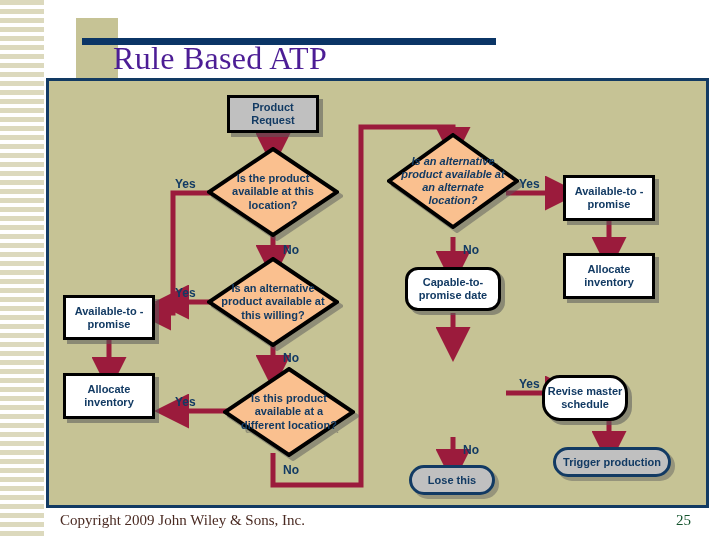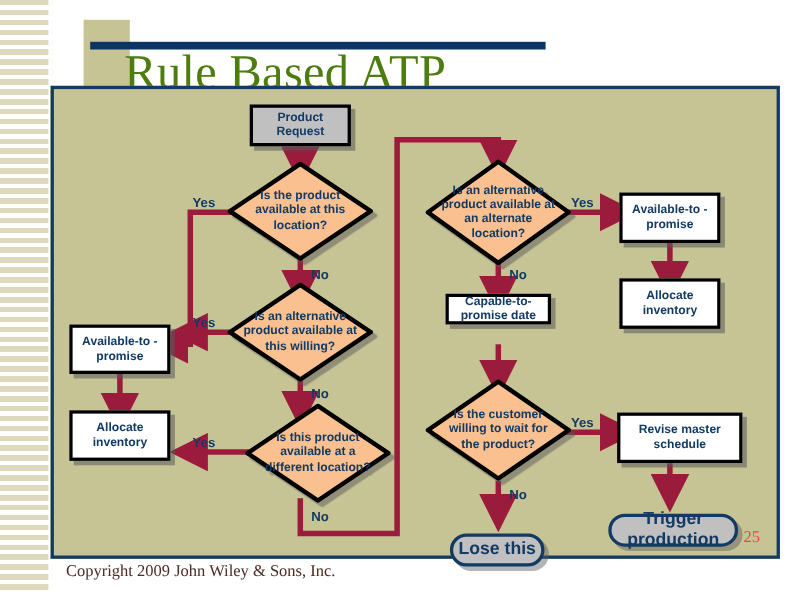--- a/index.html
+++ b/index.html
@@ -27,21 +27,21 @@
     position:absolute;left:76px;top:18px;width:42px;height:66px;
     background:#c6c395;
   }
   #title-rule{
     position:absolute;left:82px;top:38px;width:414px;height:7px;
     background:#0b3566;
   }
   #page-title{
     position:absolute;left:113px;top:40px;
     font-family:"Liberation Serif", serif;
-    font-size:44px;color:#4d7c0f;letter-spacing:.3px;
+    font-size:32px;color:#4c1d95;letter-spacing:.3px;
     white-space:nowrap;
   }
   
   #panel{
     position:absolute;left:46px;top:78px;width:663px;height:430px;
     background:#c6c395;border:3px solid #123a63;
     box-sizing:border-box;
   }
   #panel-inner{position:absolute;left:0;top:0;width:657px;height:424px;}
 
@@ -54,21 +54,21 @@
     background:#ffffff;border:3px solid #000000;
     box-shadow:4px 4px 0 rgba(90,90,90,.55);
     display:flex;align-items:center;justify-content:flex-end;text-align:center;
     color:#123a63;font-weight:bold;font-size:11px;line-height:1.18;
   }
   .rect.gray{background:#c0c0c0;}
   .pill{
     background:#c0c0c0;border:3px solid #123a63;border-radius:22px;
     box-shadow:4px 4px 0 rgba(90,90,90,.45);
     display:flex;align-items:center;justify-content:center;text-align:center;
-    color:#123a63;font-weight:bold;font-size:16px;line-height:1.18;margin-top:20px;
+    color:#123a63;font-weight:bold;font-size:11px;line-height:1.18;
   }
   .diamond{filter:drop-shadow(4px 4px 0 rgba(90,90,90,.5));}
   .diamond svg{position:absolute;left:0;top:0;}
   .diamond .dlabel{
     position:absolute;left:0;top:0;width:100%;height:100%;
     display:flex;align-items:center;justify-content:center;text-align:center;
     color:#123a63;font-weight:bold;font-size:11px;line-height:1.2;
     padding:0 14px;box-sizing:border-box;
   }
   
@@ -76,22 +76,22 @@
     position:absolute;color:#123a63;font-weight:bold;font-size:12px;
     white-space:nowrap;
   }
   
   #footer-text{
     position:absolute;left:60px;top:512px;
     font-family:"Liberation Serif", serif;font-size:15px;color:#4a2a22;
     white-space:nowrap;
   }
   #footer-page{
-    position:absolute;left:676px;top:481px;
-    font-family:"Liberation Serif", serif;font-size:15px;color:#ef4444;
+    position:absolute;left:676px;top:512px;
+    font-family:"Liberation Serif", serif;font-size:15px;color:#14532d;
   }
 </style>
 </head>
 <body>
 
 <div id="stripes"></div>
 <div id="stripes-edge"></div>
 <div id="title-block"></div>
 <div id="title-rule"></div>
 <div id="page-title">Rule Based ATP</div>
@@ -157,55 +157,49 @@
     <div class="dlabel">Is an alternative product available at this willing?</div>
   </div>
 
   <div class="node diamond" style="left:174px;top:286px;width:132px;height:90px;">
     <svg width="132" height="90" viewBox="0 0 132 90">
       <polygon points="66,2 130,45 66,88 2,45" fill="#fac08f" stroke="#000" stroke-width="4"></polygon>
     </svg>
     <div class="dlabel">Is this product available at a different location?</div>
   </div>
 
-  <div class="node diamond" style="left:338px;top:64px;width:132px;height:96px;">
+  <div class="node diamond" style="left:338px;top:52px;width:132px;height:96px;font-style:italic;">
     <svg width="132" height="96" viewBox="0 0 132 96">
       <polygon points="66,2 130,48 66,94 2,48" fill="#fac08f" stroke="#000" stroke-width="4"></polygon>
     </svg>
     <div class="dlabel">Is an alternative product available at an alternate location?</div>
   </div>
 
-  <div class="node diamond" style="left:338px;top:264px;width:132px;height:92px;">
-    <svg width="132" height="92" viewBox="0 0 132 92">
-      <polygon points="66,2 130,46 66,90 2,46" fill="#fac08f" stroke="#000" stroke-width="4"></polygon>
-    </svg>
-    <div class="dlabel">Is the customer willing to wait for the product?</div>
-  </div>
 
   <div class="node rect" style="left:14px;top:214px;width:92px;height:45px;">
     <span>Available-to -promise</span>
   </div>
 
   <div class="node rect" style="left:14px;top:292px;width:92px;height:46px;">
     <span>Allocate inventory</span>
   </div>
 
   <div class="node rect" style="left:514px;top:94px;width:92px;height:46px;">
     <span>Available-to -promise</span>
   </div>
 
   <div class="node rect" style="left:514px;top:172px;width:92px;height:46px;">
     <span>Allocate inventory</span>
   </div>
 
-  <div class="node rect" style="left:356px;top:186px;width:96px;height:28px;">
+  <div class="node rect" style="left:356px;top:186px;width:96px;height:44px;border-radius:13px;">
     <span>Capable-to- promise date</span>
   </div>
 
-  <div class="node rect" style="left:512px;top:294px;width:114px;height:46px;">
+  <div class="node rect" style="left:493px;top:294px;width:86px;height:46px;border-radius:18px;">
     <span>Revise master schedule</span>
   </div>
 
   <div class="node pill" style="left:504px;top:366px;width:118px;height:30px;">
     <span>Trigger production</span>
   </div>
 
   <div class="node pill" style="left:360px;top:384px;width:86px;height:30px;">
     <span>Lose this</span>
   </div>

